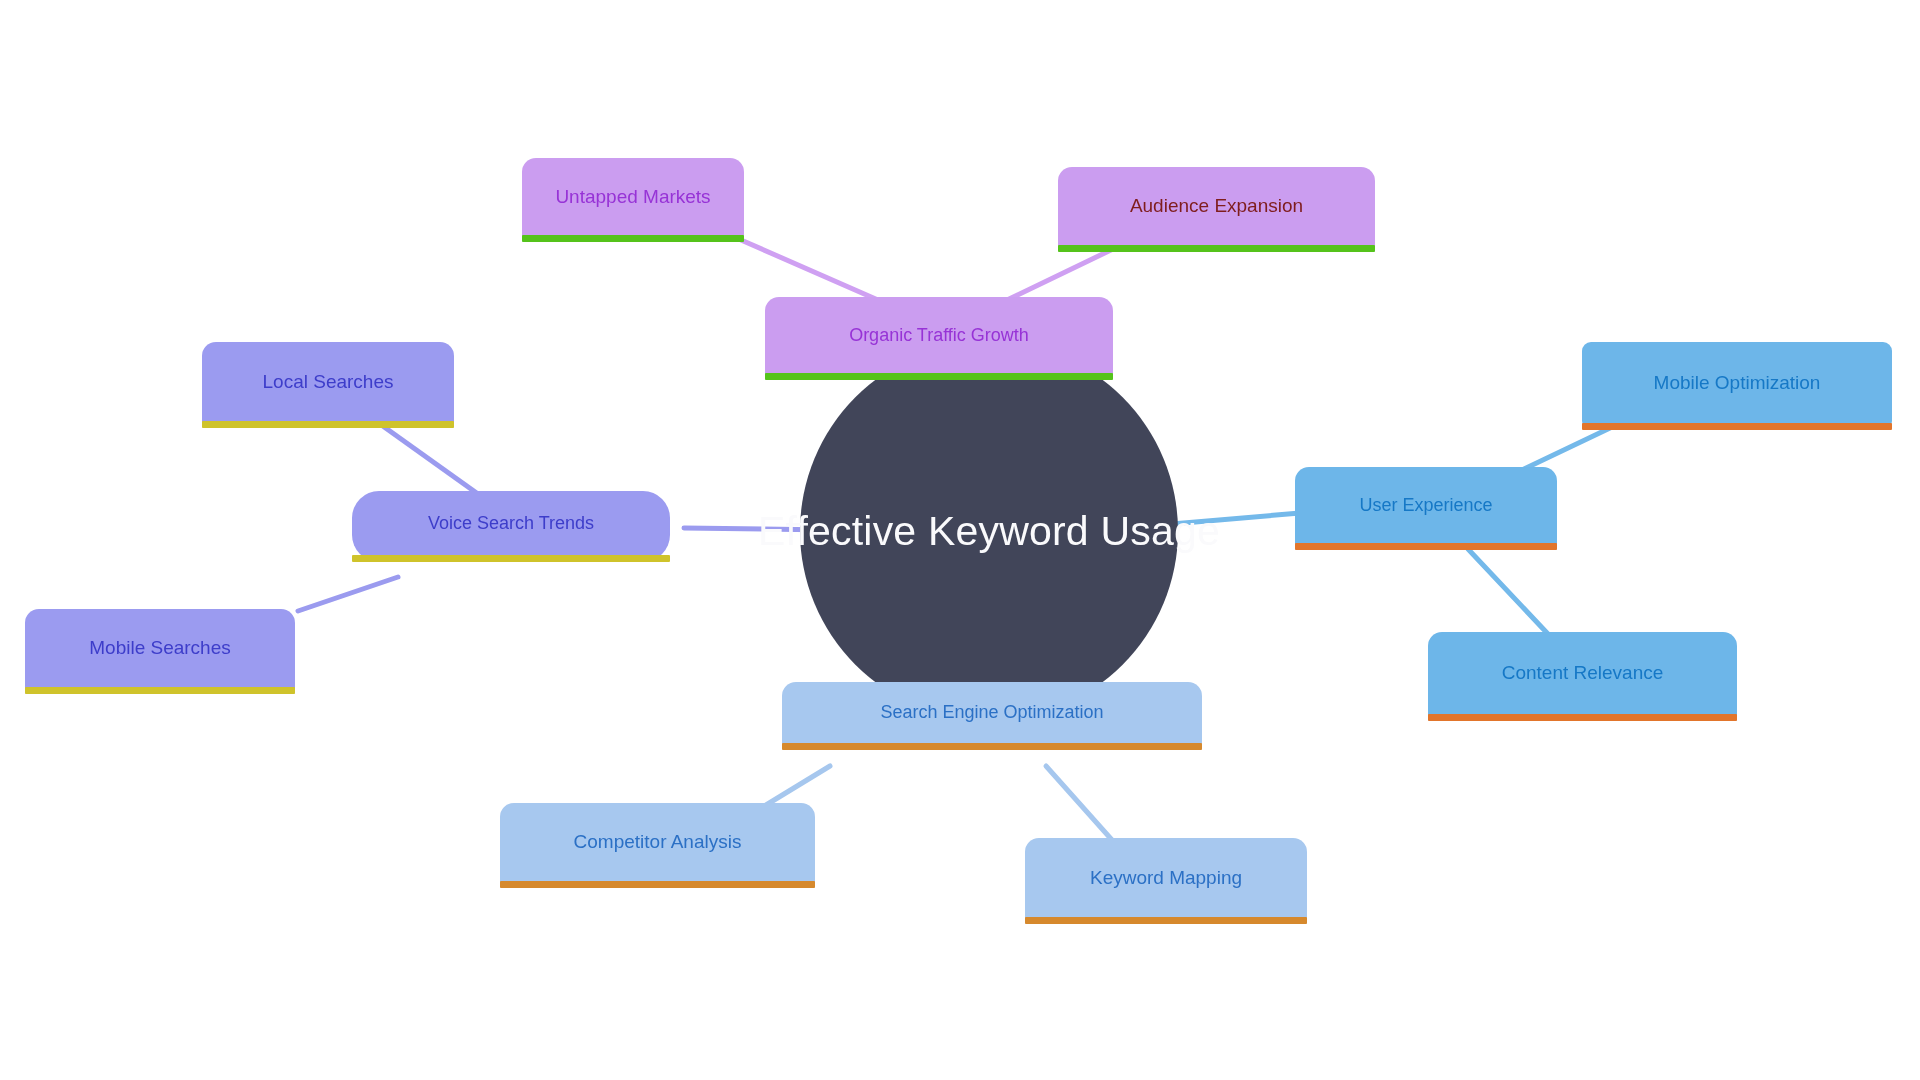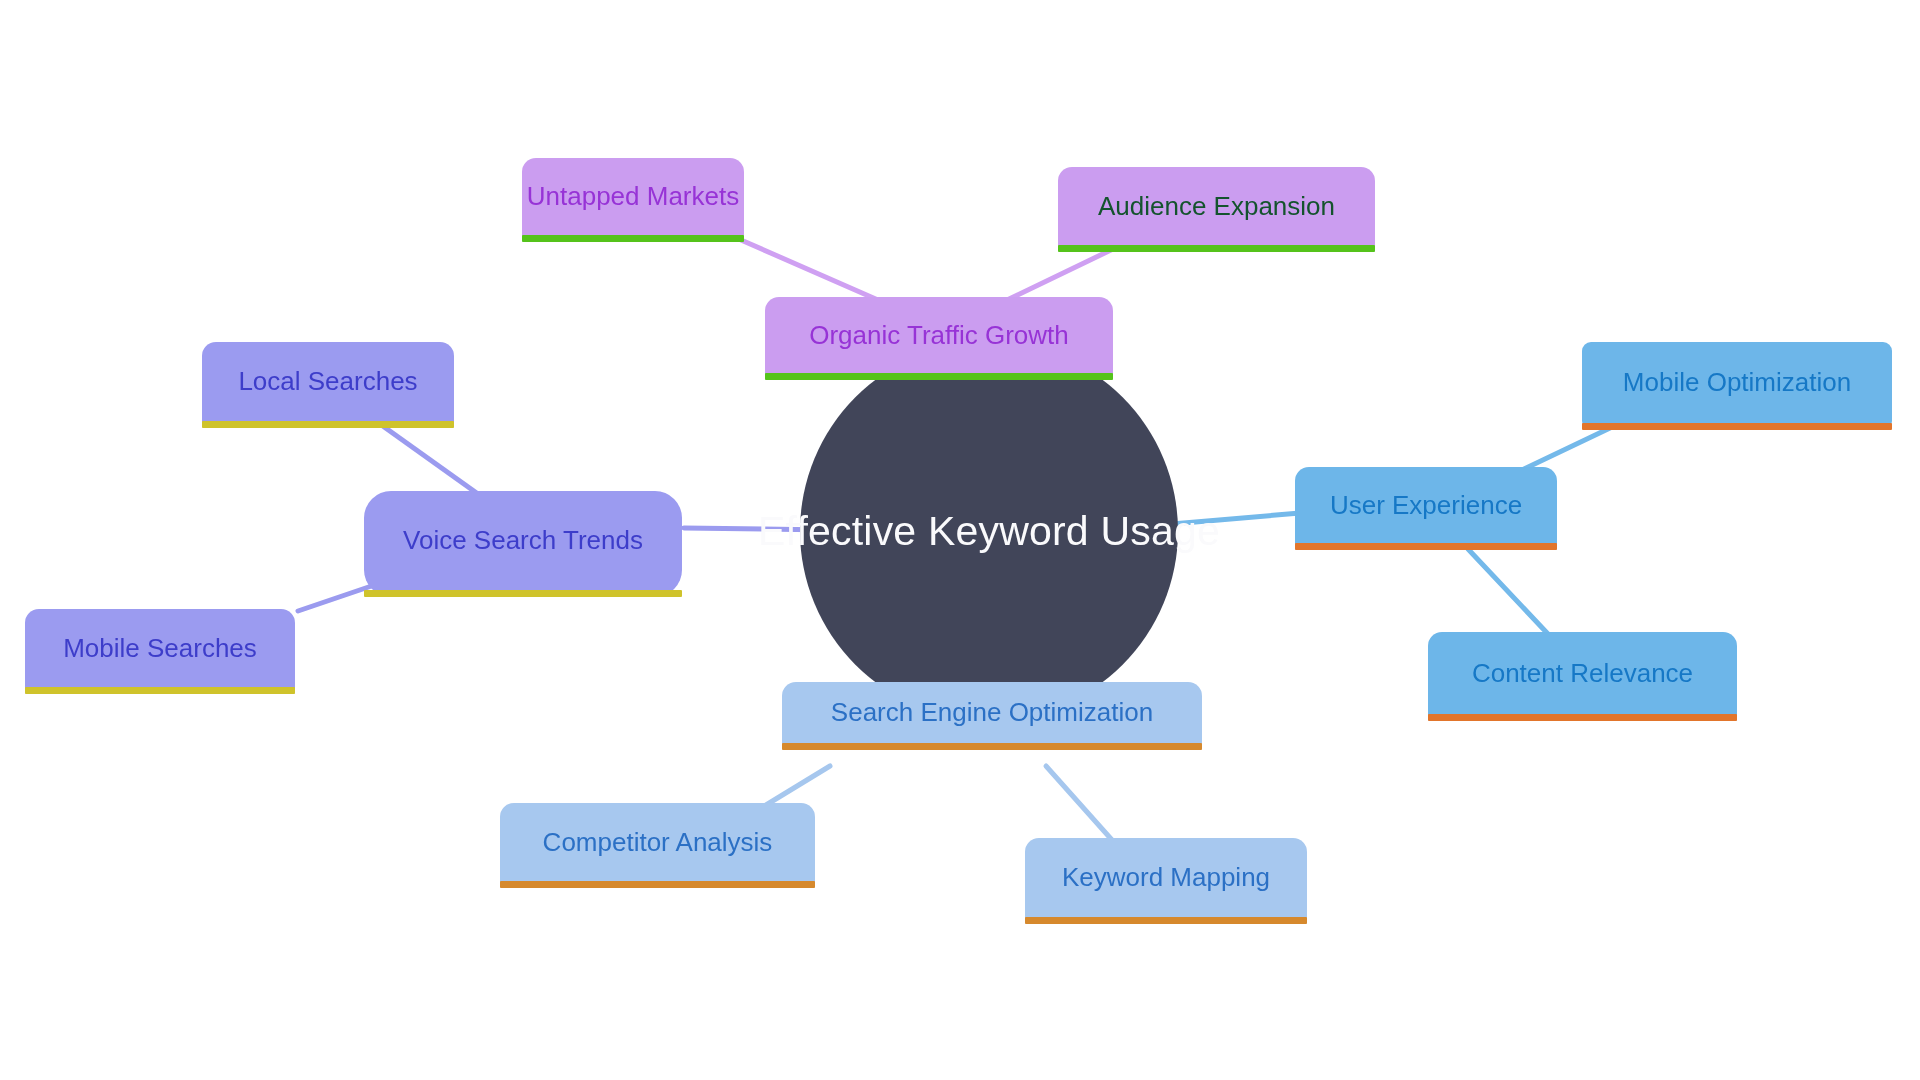--- a/index.html
+++ b/index.html
@@ -26,27 +26,27 @@
     font-weight:500;white-space:nowrap;
     padding-bottom:7px;box-sizing:border-box;
     cursor:pointer;
   }
   .node::after{
     content:'';
     position:absolute;left:0;right:0;bottom:0;height:7px;
     background:var(--underline,#999);
     border-radius:1px;
   }
-  .branch-root{font-size:26px;}
-  .child{font-size:26px;}
+  .branch-root{font-size:18px;}
+  .child{font-size:19px;}
   
   #node-otg{left:765px;top:297px;width:348px;height:83px;}
   #node-um {left:522px;top:158px;width:222px;height:84px;}
   #node-ae {left:1058px;top:167px;width:317px;height:85px;}
-  #node-vst{left:364px;top:491px;width:318px;height:106px;border-radius:27px;}
+  #node-vst{left:352px;top:491px;width:318px;height:71px;border-radius:27px;}
   #node-ls {left:202px;top:342px;width:252px;height:86px;}
   #node-ms {left:25px; top:609px;width:270px;height:85px;}
   #node-ux {left:1295px;top:467px;width:262px;height:83px;}
   #node-mo {left:1582px;top:342px;width:310px;height:88px;border-radius:9px;}
   #node-cr {left:1428px;top:632px;width:309px;height:89px;}
   #node-seo{left:782px;top:682px;width:420px;height:68px;}
   #node-ca {left:500px;top:803px;width:315px;height:85px;}
   #node-km {left:1025px;top:838px;width:282px;height:86px;}
 </style>
 </head>
@@ -74,21 +74,21 @@
   <div id="center-node" style="background: rgb(65, 69, 89); color: rgb(250, 250, 252);">
     <span>Effective Keyword Usage</span>
   </div>
 
   <div class="node branch-root" id="node-otg" style="background: rgb(203, 157, 240); color: rgb(151, 51, 214); --underline: #55c31b;">
     <span>Organic Traffic Growth</span>
   </div>
   <div class="node child" id="node-um" style="background: rgb(203, 157, 240); color: rgb(151, 51, 214); --underline: #55c31b;">
     <span>Untapped Markets</span>
   </div>
-  <div class="node child" id="node-ae" style="background: rgb(203, 157, 240); color: #14532d; text-align: center; --underline: #55c31b;">
+  <div class="node child" id="node-ae" style="background: rgb(203, 157, 240); color: #7f1d1d; text-align: center; --underline: #55c31b;">
     <span>Audience Expansion</span>
   </div>
 
   <div class="node branch-root" id="node-vst" style="background: rgb(155, 155, 240); color: rgb(61, 61, 202); --underline: #cfc32b;">
     <span>Voice Search Trends</span>
   </div>
   <div class="node child" id="node-ls" style="background: rgb(155, 155, 240); color: rgb(61, 61, 202); --underline: #cfc32b;">
     <span>Local Searches</span>
   </div>
   <div class="node child" id="node-ms" style="background: rgb(155, 155, 240); color: rgb(61, 61, 202); --underline: #cfc32b;">

